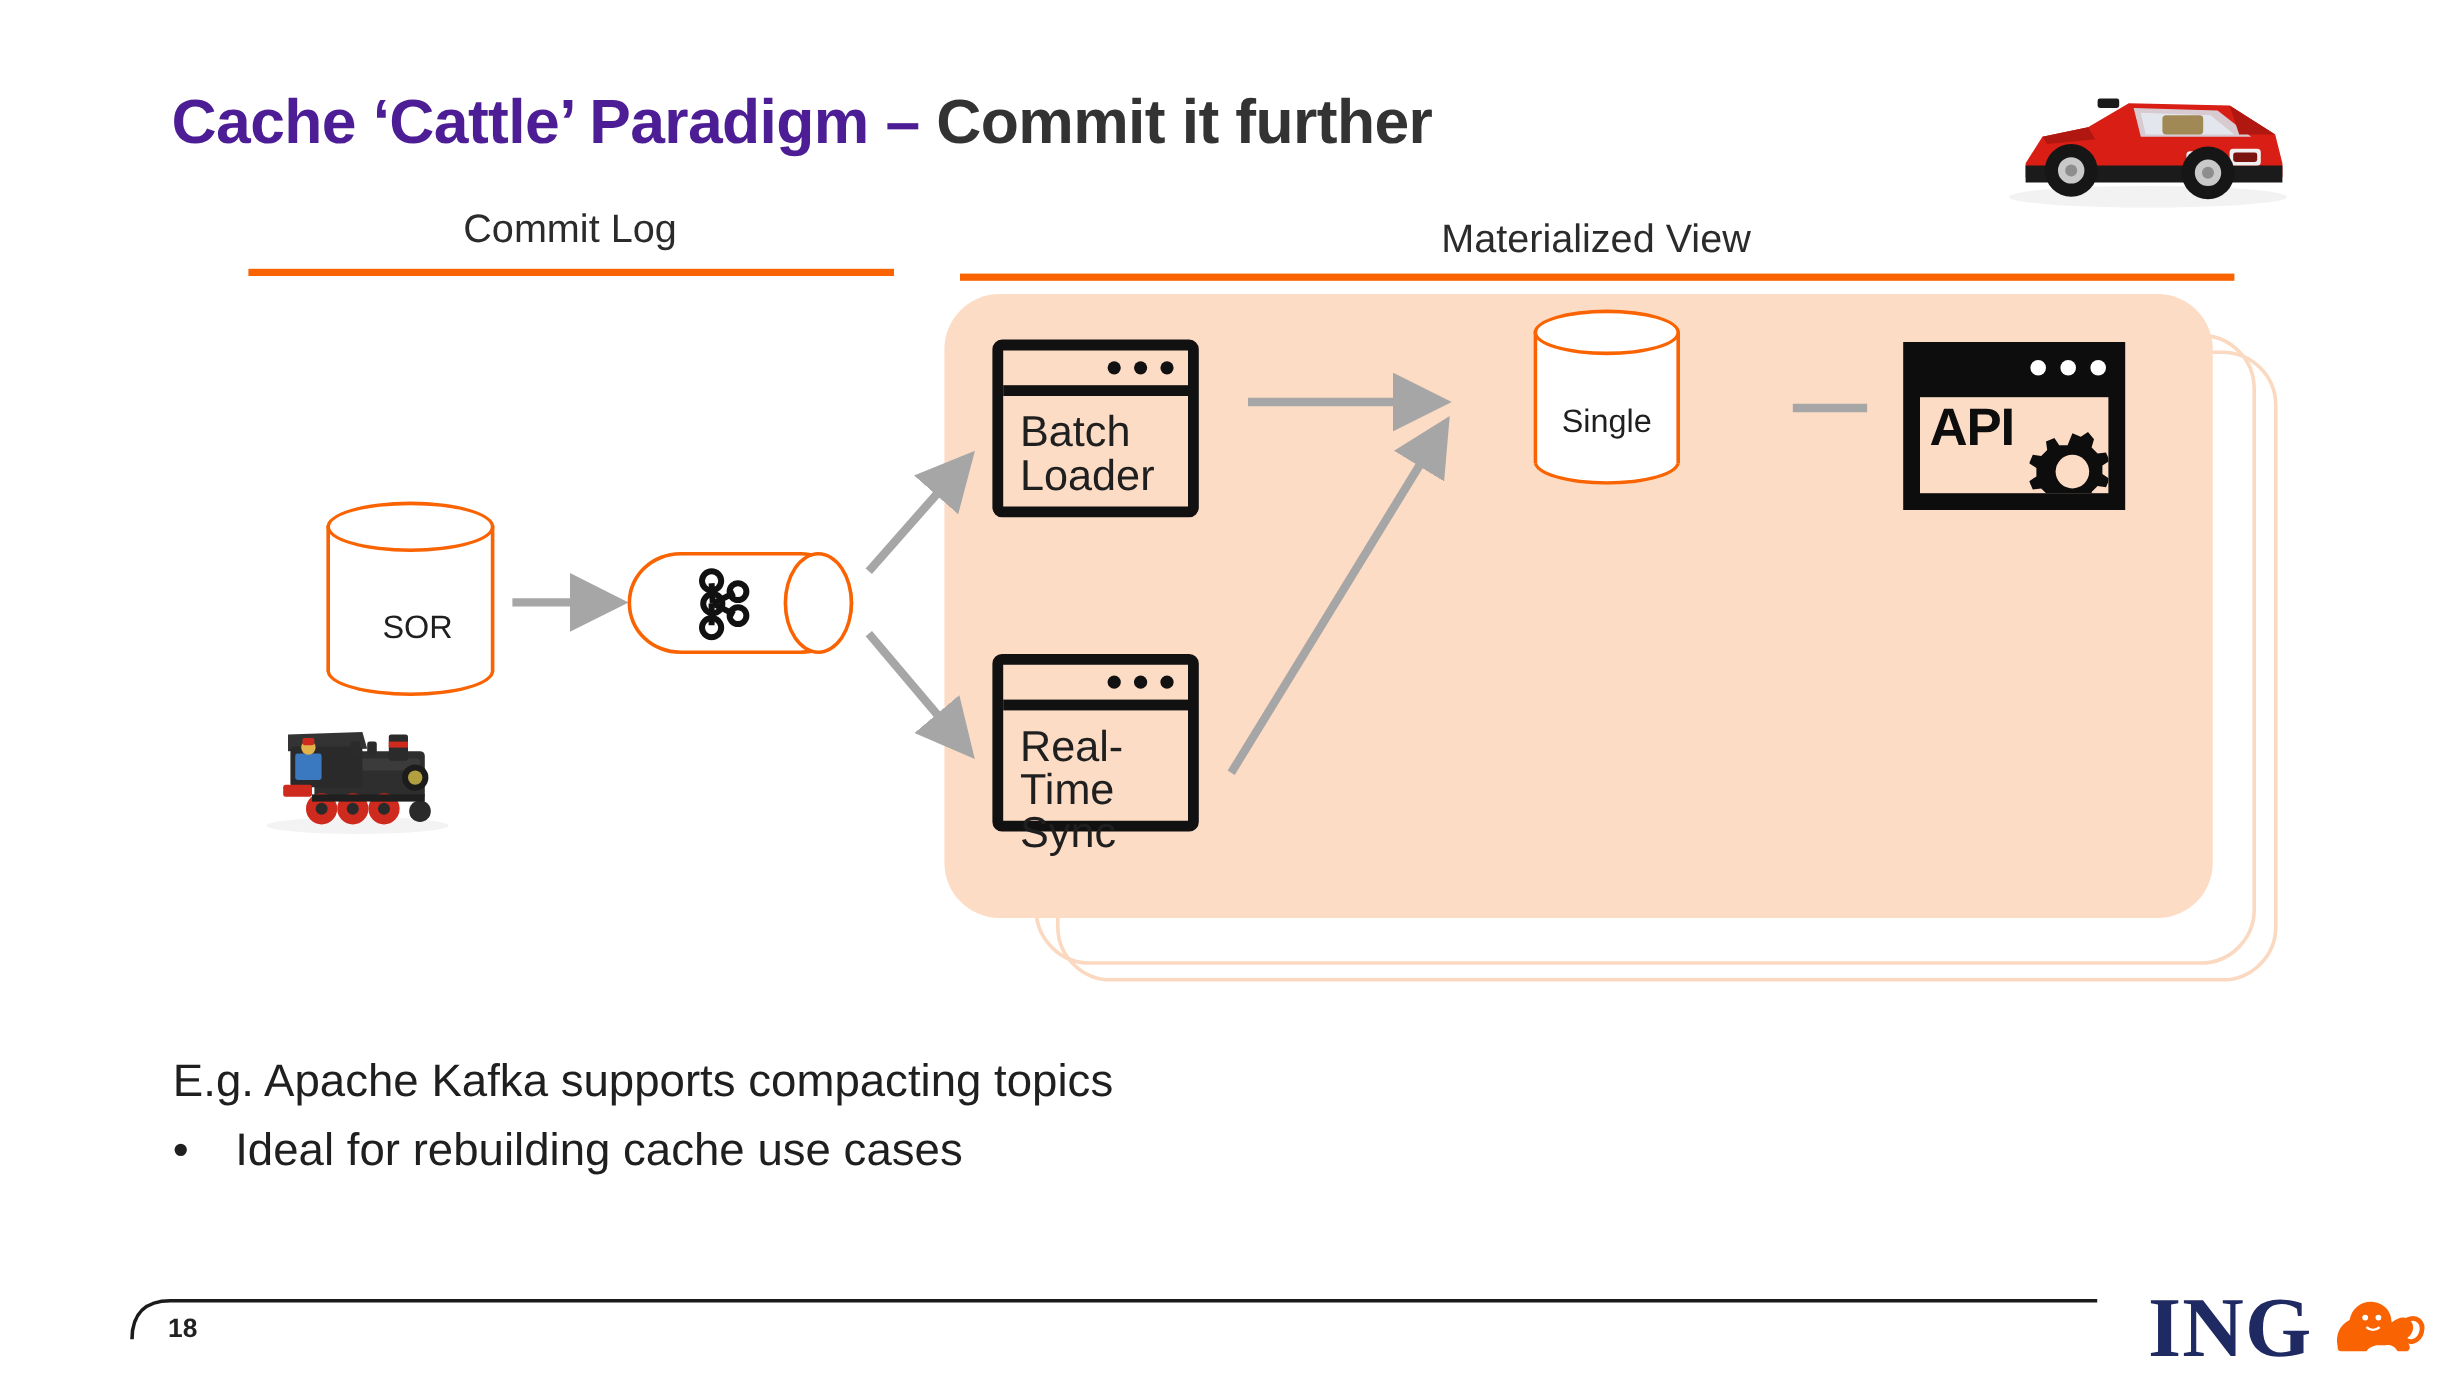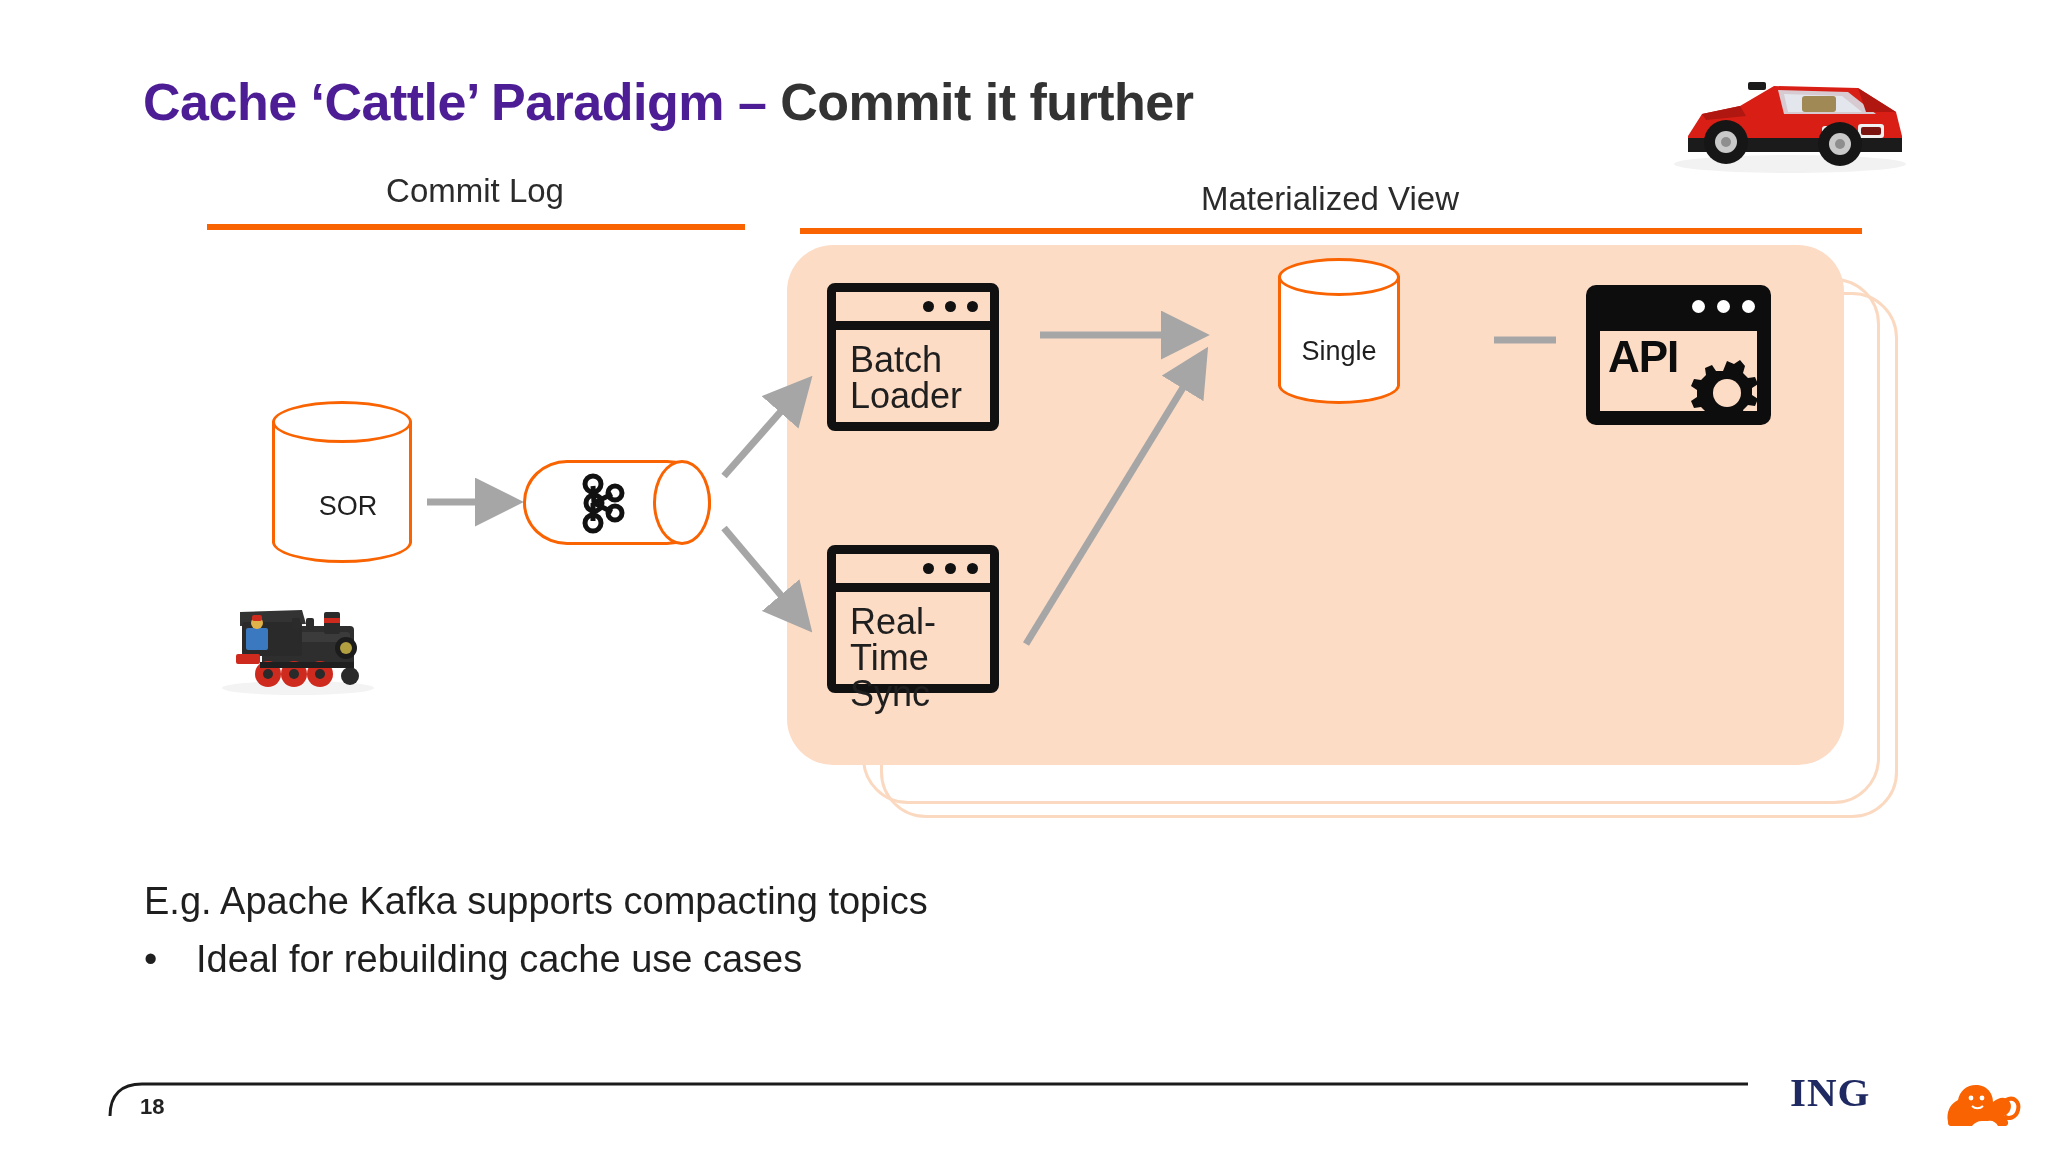--- a/index.html
+++ b/index.html
@@ -95,21 +95,21 @@
     box-sizing: border-box;
   }
   .cyl .label {
     position: absolute;
     width: 100%;
     text-align: center;
     font-size: 27px;
     color: #1f1f1f;
   }
 
-  #sor-cyl { left: 272px; top: 401px; width: 152px; height: 155px; }
+  #sor-cyl { left: 272px; top: 418px; width: 152px; height: 155px; }
   #sor-cyl .body   { top: 20px; width: 140px; height: 122px; background: #ffffff; }
   #sor-cyl .top    { top: 0px;  width: 140px; height: 42px; background: #ffffff; }
   #sor-cyl .bottom { top: 120px; width: 140px; height: 42px; background: #ffffff; border-top-color: transparent; }
   #sor-cyl .label  { top: 90px; }
 
   #single-cyl { left: 1278px; top: 258px; width: 122px; height: 142px; }
   #single-cyl .body   { top: 18px; width: 122px; height: 110px; background: #ffffff; }
   #single-cyl .top    { top: 0px;  width: 122px; height: 38px; background: #ffffff; }
   #single-cyl .bottom { top: 108px; width: 122px; height: 38px; background: #ffffff; border-top-color: transparent; }
   #single-cyl .label  { top: 78px; }
@@ -178,21 +178,21 @@
     white-space: pre-line;
   }
   #batch-loader { left: 827px; top: 283px; width: 172px; height: 148px; }
   #rts-box      { left: 827px; top: 545px; width: 172px; height: 148px; }
 
   
   .api-icon {
     position: absolute;
     left: 1586px; top: 285px;
     width: 185px; height: 140px;
-    border-radius: 10px;
+    border-radius: 0;
     background: #0d0d0d;
     box-sizing: border-box;
     padding: 0;
   }
   .api-icon .abar {
     position: absolute;
     left: 0; top: 0;
     width: 100%; height: 42px;
     display: flex;
     align-items: center;
@@ -277,21 +277,21 @@
     left: 1790px;
     top: 1070px;
     width: 230px;
     height: 70px;
   }
   .ing-logo .word {
     position: absolute;
     left: 0; top: 2px;
     font-family: "Liberation Serif", serif;
     font-weight: bold;
-    font-size: 41px;
+    font-size: 71px;
     color: #1F2A63;
     letter-spacing: 1px;
     line-height: 1;
   }
   .ing-logo .lion {
     position: absolute;
     left: 148px; top: 6px;
     width: 84px; height: 56px;
   }
 

